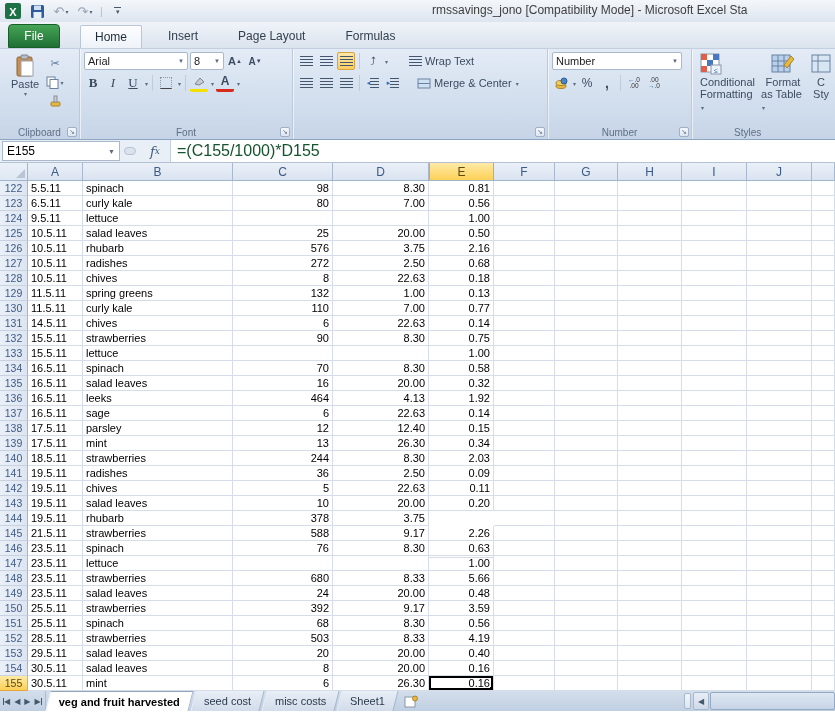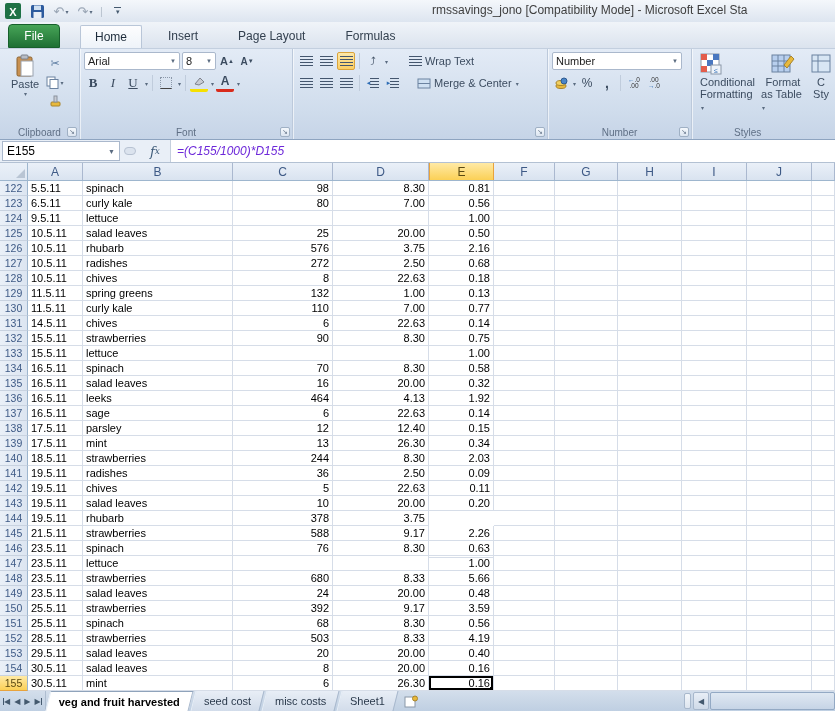--- a/index.html
+++ b/index.html
@@ -67,21 +67,21 @@
   
   .formulabar { height:23px; background:#e9eff7; border-bottom:1px solid #b3c1d3;
     display:flex; align-items:stretch; }
   .namebox { width:118px; background:#fff; border:1px solid #aab8cc; margin:1px 0 1px 2px;
     display:flex; align-items:center; justify-content:space-between; padding:0 4px; font-size:12px; }
   .namebox .dd { font-size:7px; }
   .fb-pill { width:12px; height:8px; border-radius:4px; background:#dbe3ee; border:1px solid #b7c2d2; margin:auto 4px; }
   .fx { width:30px; display:flex; align-items:center; justify-content:center;
     font-family:"DejaVu Serif",serif; font-style:italic; font-size:13px; color:#3d5a78; }
   .fb-input { flex:1; background:#fff; border-left:1px solid #c4cfdd;
-    display:flex; align-items:center; padding-left:6px; font-size:12px; color:#6d28d9;font-style:italic; }
+    display:flex; align-items:center; padding-left:6px; font-size:16px; color:#14532d; }
 
   
   .colheaders { height:18px; display:flex; background:linear-gradient(#eaf0f8,#d9e3f0);
     border-bottom:1px solid #9eb6ce; }
   .corner { width:28px; border-right:1px solid #9eb6ce; position:relative;
     background:linear-gradient(#eaf0f8,#dfe8f3); }
   .corner::after { content:""; position:absolute; right:2px; bottom:2px;
     border-left:9px solid transparent; border-bottom:9px solid #b9c5d4; }
   .ch { border-right:1px solid #aab8cf; display:flex; align-items:center; justify-content:center;
     font-size:12px; color:#3e5a86; background:linear-gradient(#eaf0f8,#d9e3f0); }
@@ -193,21 +193,21 @@
               </svg>
           </span>
         </div>
       </div>
       <div class="rgroup-label">Clipboard</div>
       <div class="launcher">↘</div>
     </div>
 
     <div class="rgroup" style="width:213px;">
       <div class="rrow" style="margin-bottom:4px;">
-        <div class="combo" style="width:96px;">
+        <div class="combo" style="width:104px;">
           <span>Arial</span>
             <span class="dd">▼</span>
         </div>
         <div class="combo" style="width:34px;">
           <span>8</span>
             <span class="dd">▼</span>
         </div>
         <span class="btn-sm" style="font-weight:bold;">A<span style="font-size:6px;vertical-align:super;">▲</span></span>
         <span class="btn-sm" style="font-size:10px;font-weight:bold;">A<span style="font-size:6px;vertical-align:super;">▼</span></span>
       </div>

